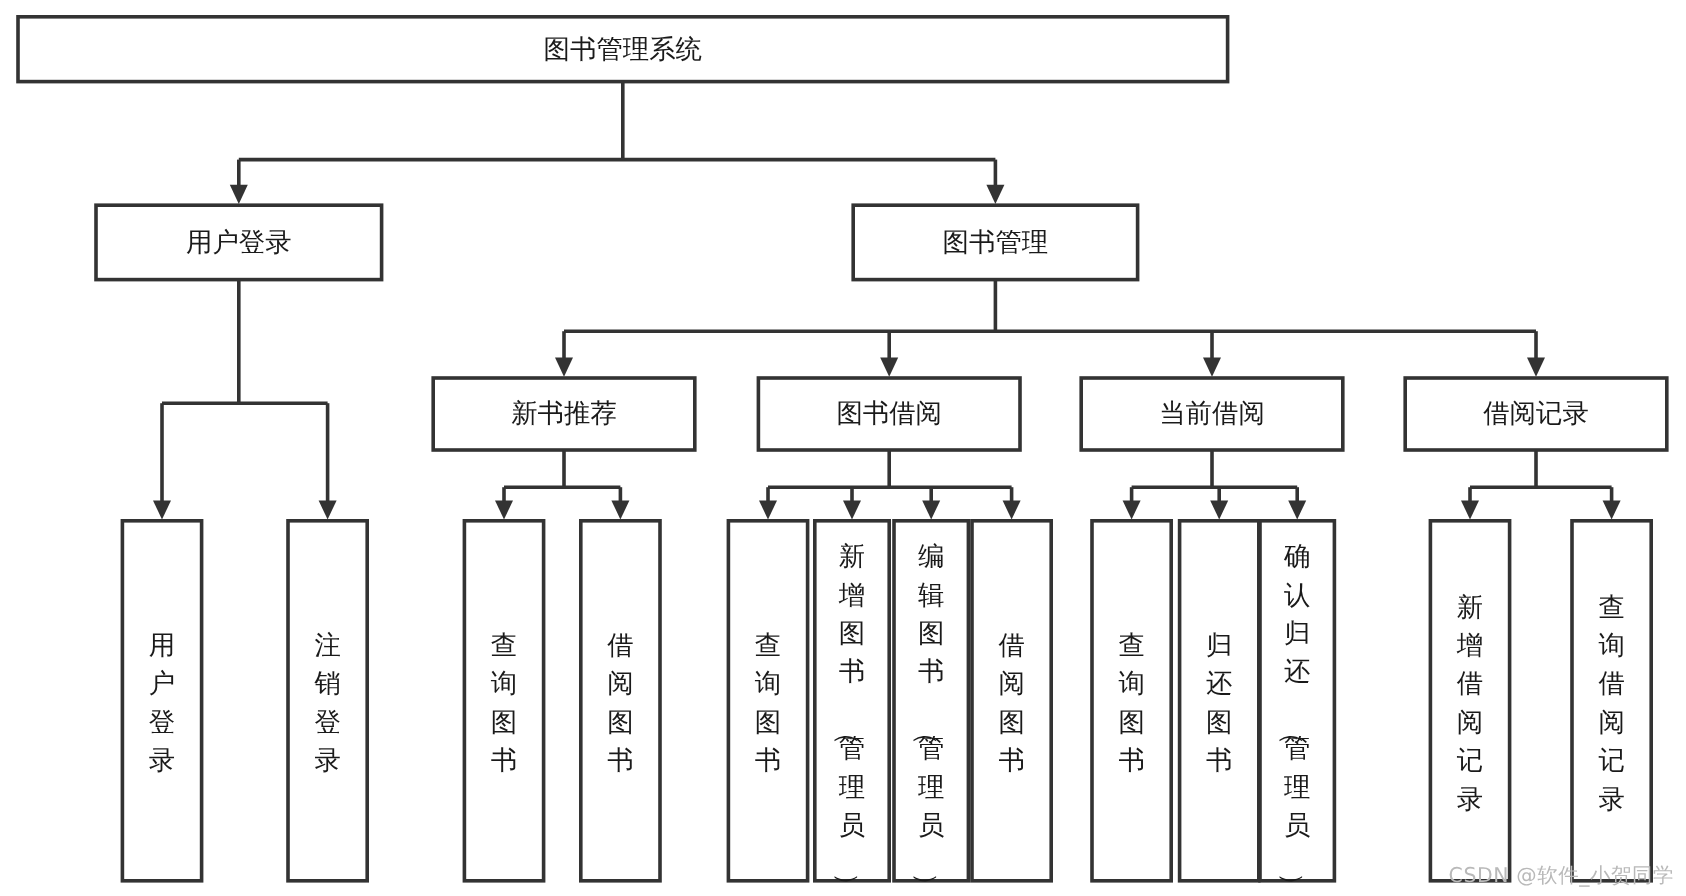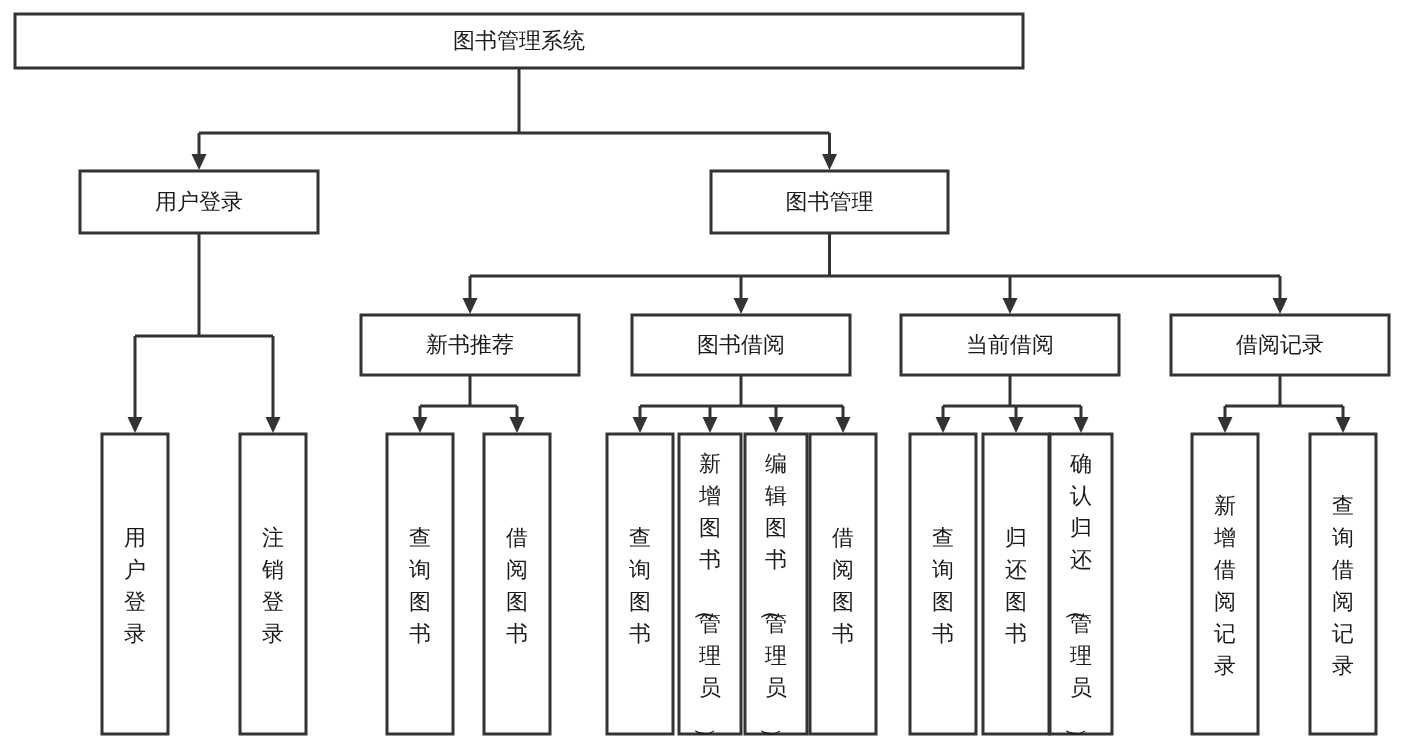--- a/index.html
+++ b/index.html
@@ -218,13 +218,14 @@
         <g>
           <rect class="node-box" x="1192" y="434" width="66" height="300"></rect>
           <text class="node-label-v" x="1225" y="512.96"><tspan x="1225" dy="0">新</tspan><tspan x="1225" dy="32">增</tspan><tspan x="1225" dy="32">借</tspan><tspan x="1225" dy="32">阅</tspan><tspan x="1225" dy="32">记</tspan><tspan x="1225" dy="32">录</tspan></text>
         </g>
         <g>
           <rect class="node-box" x="1310" y="434" width="66" height="300"></rect>
           <text class="node-label-v" x="1343" y="512.96"><tspan x="1343" dy="0">查</tspan><tspan x="1343" dy="32">询</tspan><tspan x="1343" dy="32">借</tspan><tspan x="1343" dy="32">阅</tspan><tspan x="1343" dy="32">记</tspan><tspan x="1343" dy="32">录</tspan></text>
         </g>
       </g>
   </svg>
+  <div class="watermark">CSDN @软件_小贺同学</div>
 </div>
 
 </body></html>

